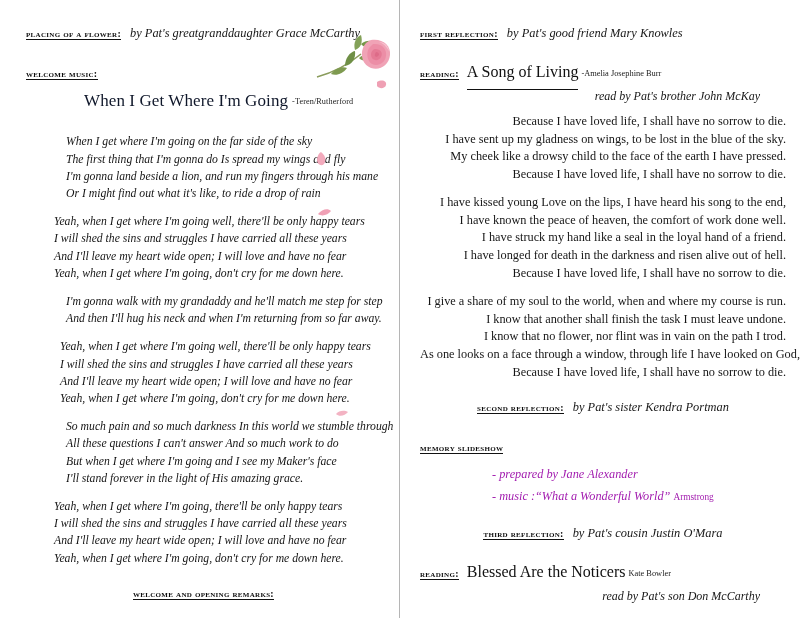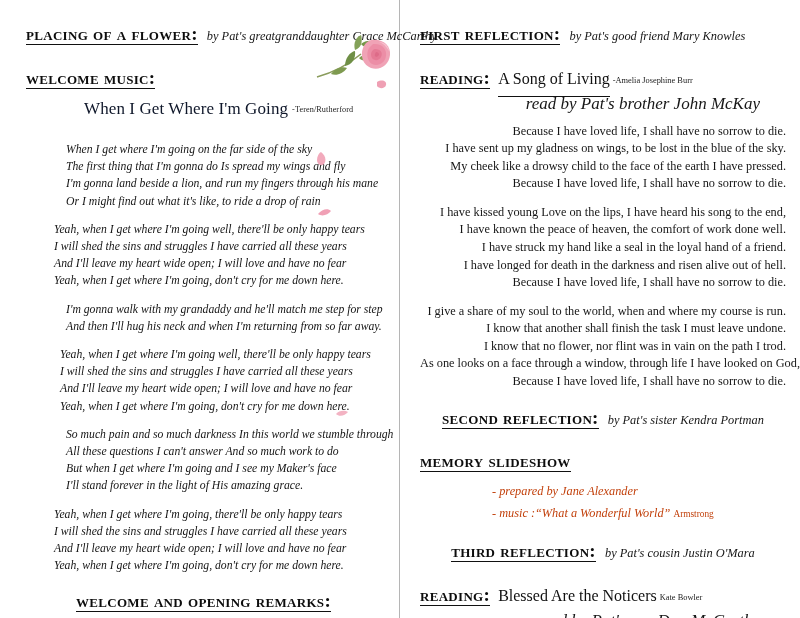--- a/index.html
+++ b/index.html
@@ -37,21 +37,21 @@
     height: 618px;
     box-sizing: border-box;
   }
   .col-left  { left: 0px;   width: 399px; padding: 22px 18px 0 26px; }
   .col-right { left: 400px; width: 400px; padding: 22px 14px 0 20px; }
 
   
   .heading {
     font-family: "Liberation Serif", serif;
     font-weight: bold;
-    font-size: 19px;
+    font-size: 10px;
     letter-spacing: 0.3px;
     font-variant: small-caps;
     text-transform: lowercase;
     display: inline;
     border-bottom: 1.3px solid #111;
     padding-bottom: 0px;
     color: #0d0d0d;
   }
   .heading .colon {
     font-variant: normal;
@@ -133,41 +133,41 @@
   }
   .author-tiny {
     font-size: 8.4px;
     color: #222;
     margin-left: 3px;
     vertical-align: 1px;
     white-space: nowrap;
   }
   .readby {
     font-style: italic;
-    font-size: 17px;
+    font-size: 12px;
     color: #171717;
   }
   .readby-row {
     margin-top: 4px;
     text-align: right;
     padding-right: 26px;
   }
 
   .block { margin-top: 20px; }
   .block-sm { margin-top: 15px; text-align: center; }
 
   .slide-list {
     margin-top: 8px;
     padding-left: 72px;
   }
   .slide-list .sl {
     font-style: italic;
     font-size: 12.3px;
     line-height: 1.75;
-    color: #c2410c;
+    color: #a21caf;
     white-space: nowrap;
   }
   .slide-list .sl .plain {
     font-style: normal;
     font-size: 9.3px;
     margin-left: 3px;
   }
 
   
   .rose {

